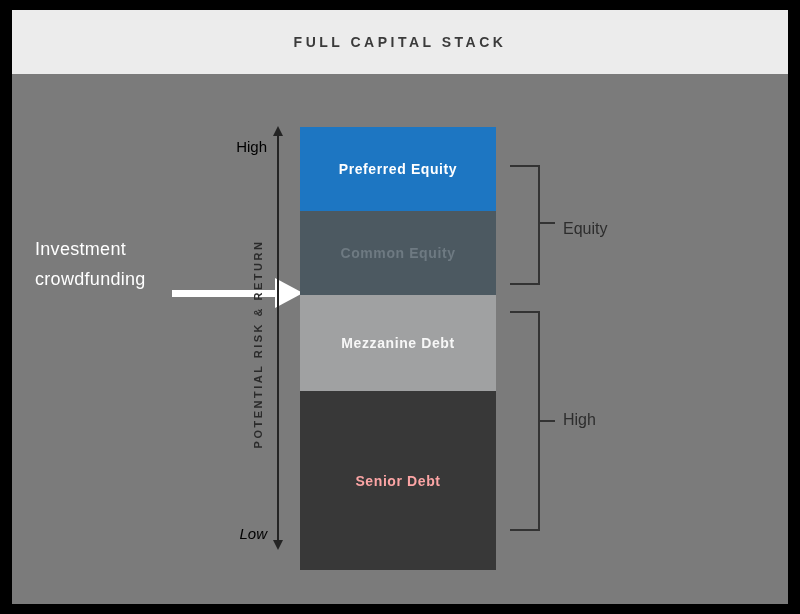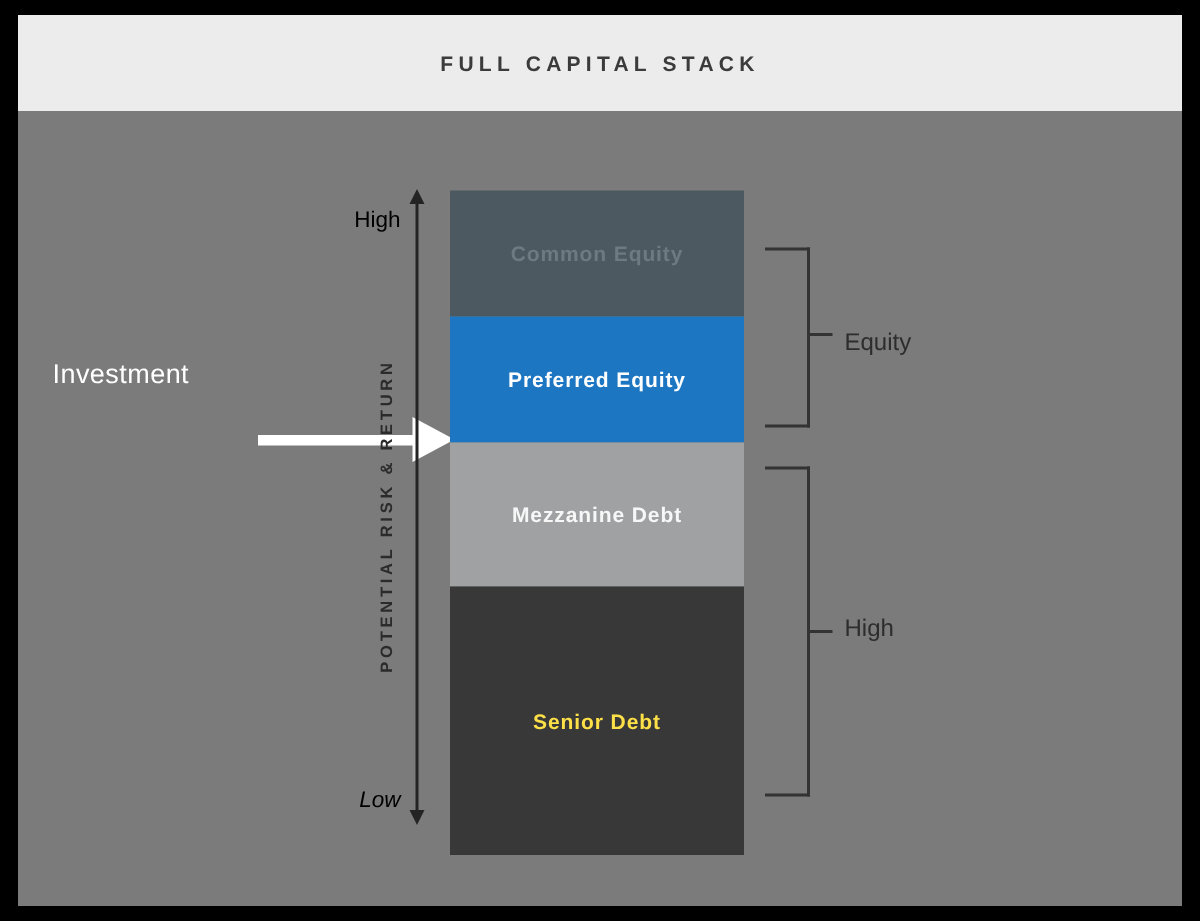--- a/index.html
+++ b/index.html
@@ -59,21 +59,21 @@
   .stack{
     position:absolute;left:288px;top:53px;width:196px;display:flex;flex-direction:column;
   }
   .seg{
     display:flex;align-items:center;justify-content:center;
     font-size:14px;font-weight:700;letter-spacing:0.6px;
   }
   .seg-0{height:84px;background:#4c5961;color:#6e7a82;}
   .seg-1{height:84px;background:#1d76c2;color:#ffffff;}
   .seg-2{height:96px;background:#a0a1a2;color:#f7f7f7;}
-  .seg-3{height:179px;background:#383838;color:#fde047;}
+  .seg-3{height:179px;background:#383838;color:#fca5a5;}
   
   .bracket{
     position:absolute;left:498px;width:28px;
     border-top:2px solid #333;border-right:2px solid #333;border-bottom:2px solid #333;
   }
   .bracket-equity{top:91px;height:116px;}
   .bracket-debt{top:237px;height:216px;}
   .tick{
     position:absolute;left:526px;width:17px;height:2px;background:#333;
   }
@@ -91,37 +91,38 @@
 <div class="frame">
 
   <div class="header">
     <div class="title">FULL CAPITAL STACK</div>
   </div>
 
   <div class="main">
 
     <div class="annotation">
       <div>Investment</div>
+      <div>crowdfunding</div>
     </div>
     <div class="arrow-shaft"></div>
     <div class="arrow-head"></div>
 
     <div class="axis-line"></div>
     <div class="axis-head-up"></div>
     <div class="axis-head-down"></div>
     <div class="axis-high">High</div>
     <div class="axis-low">Low</div>
     <div class="axis-title">POTENTIAL RISK &amp; RETURN</div>
 
     <div class="stack">
+      <div class="seg seg-1">
+        <span>Preferred Equity</span>
+      </div>
       <div class="seg seg-0">
         <span>Common Equity</span>
-      </div>
-      <div class="seg seg-1">
-        <span>Preferred Equity</span>
       </div>
       <div class="seg seg-2">
         <span>Mezzanine Debt</span>
       </div>
       <div class="seg seg-3">
         <span>Senior Debt</span>
       </div>
     </div>
 
     <div class="bracket bracket-equity"></div>

